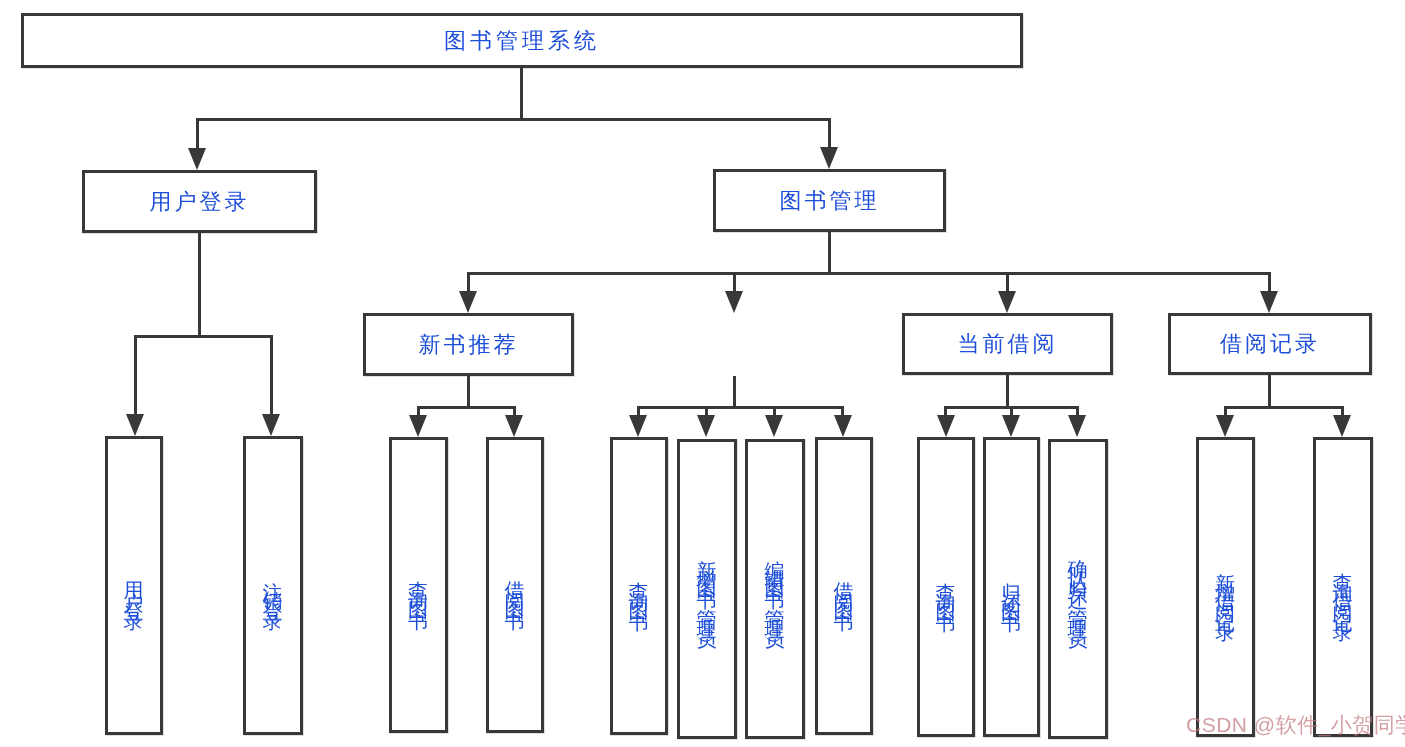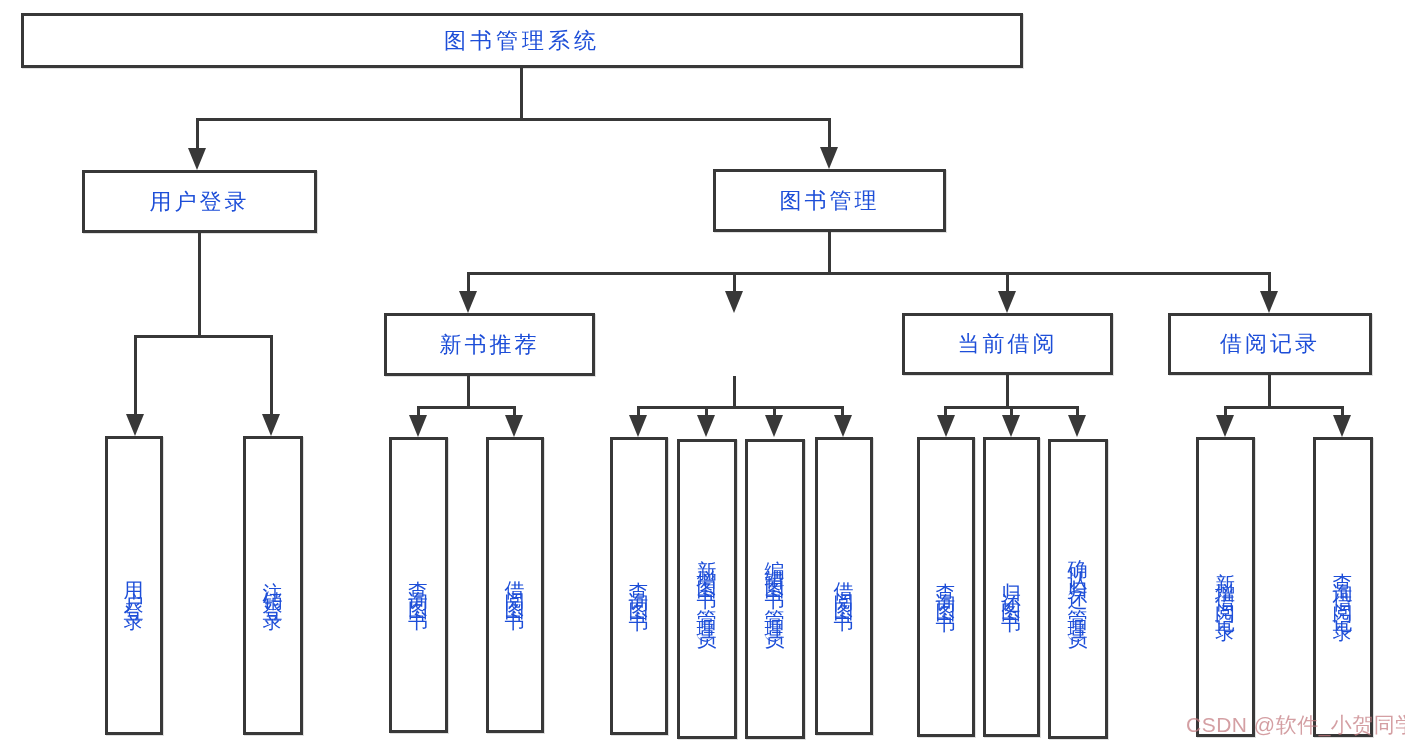--- a/index.html
+++ b/index.html
@@ -93,21 +93,21 @@
   <div class="seg h" style="left:467px; top:272px; width:803px;"></div>
   <div class="seg v" style="left:467px; top:272px; height:22px;"></div>
   <div class="arrow" style="left:459px; top:291px;"></div>
   <div class="seg v" style="left:733px; top:272px; height:22px;"></div>
   <div class="arrow" style="left:725px; top:291px;"></div>
   <div class="seg v" style="left:1006px; top:272px; height:22px;"></div>
   <div class="arrow" style="left:998px; top:291px;"></div>
   <div class="seg v" style="left:1268px; top:272px; height:22px;"></div>
   <div class="arrow" style="left:1260px; top:291px;"></div>
 
-  <div class="node hnode" style="left:363px; top:313px; width:211px; height:63px;margin-left:21px;">
+  <div class="node hnode" style="left:363px; top:313px; width:211px; height:63px;">
     <span>新书推荐</span>
   </div>
   <div class="node hnode" style="left:1168px; top:313px; width:204px; height:62px;">
     <span>借阅记录</span>
   </div>
   <div class="node hnode" style="left:902px; top:313px; width:211px; height:62px;">
     <span>当前借阅</span>
   </div>
 
   <div class="seg v" style="left:467px; top:376px; height:32px;"></div>

